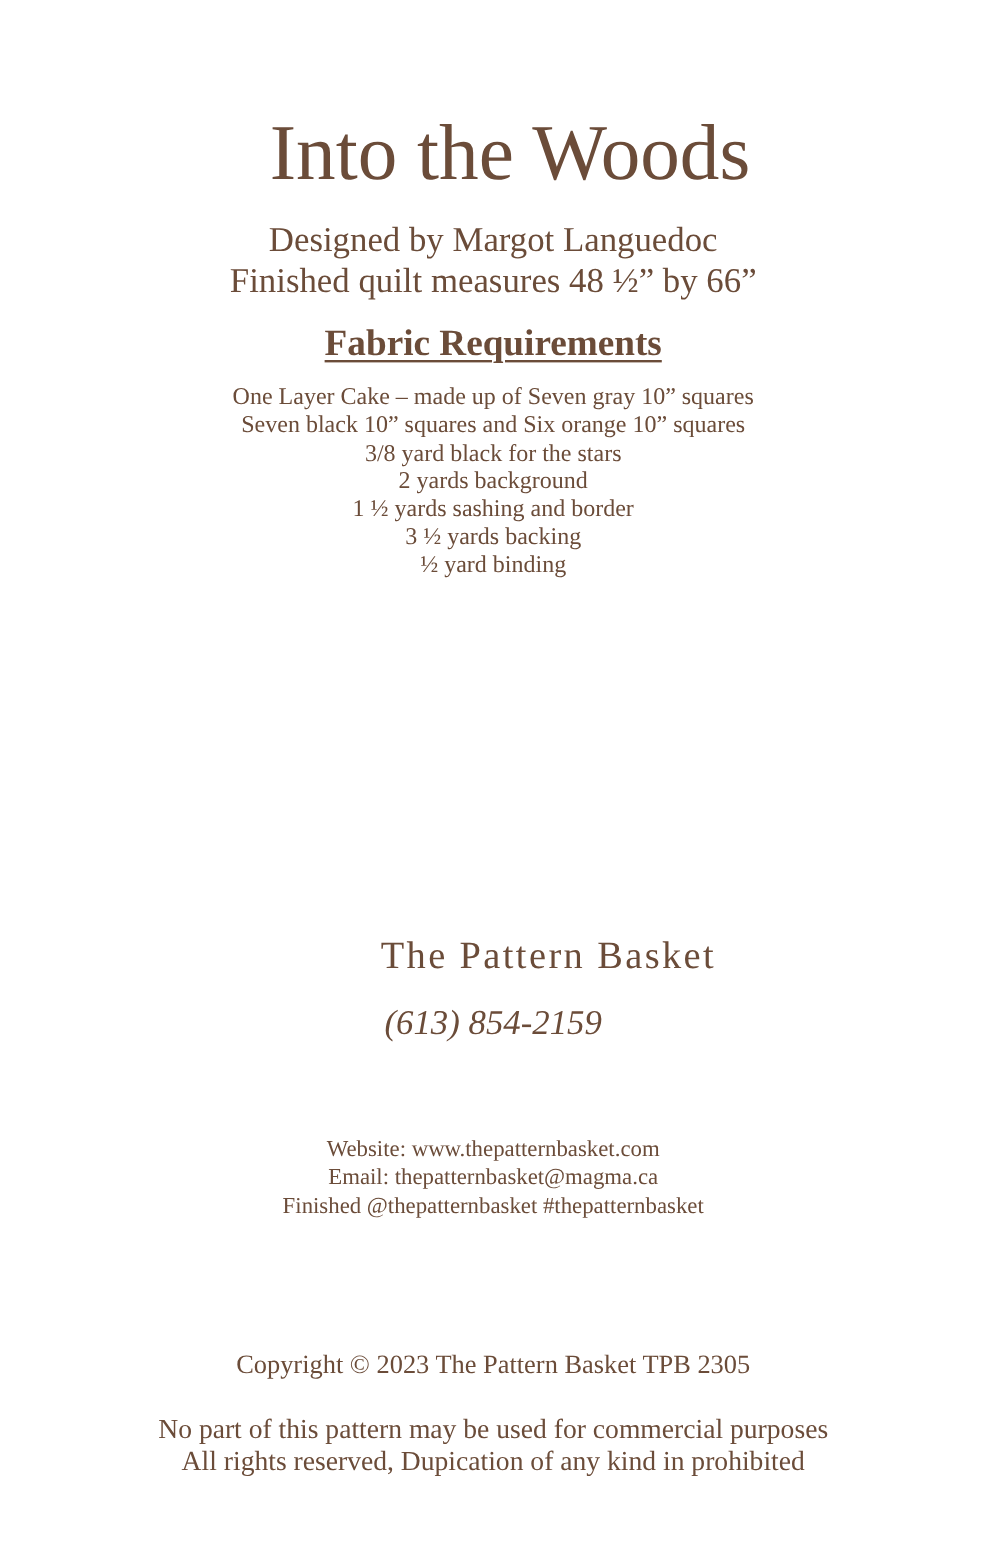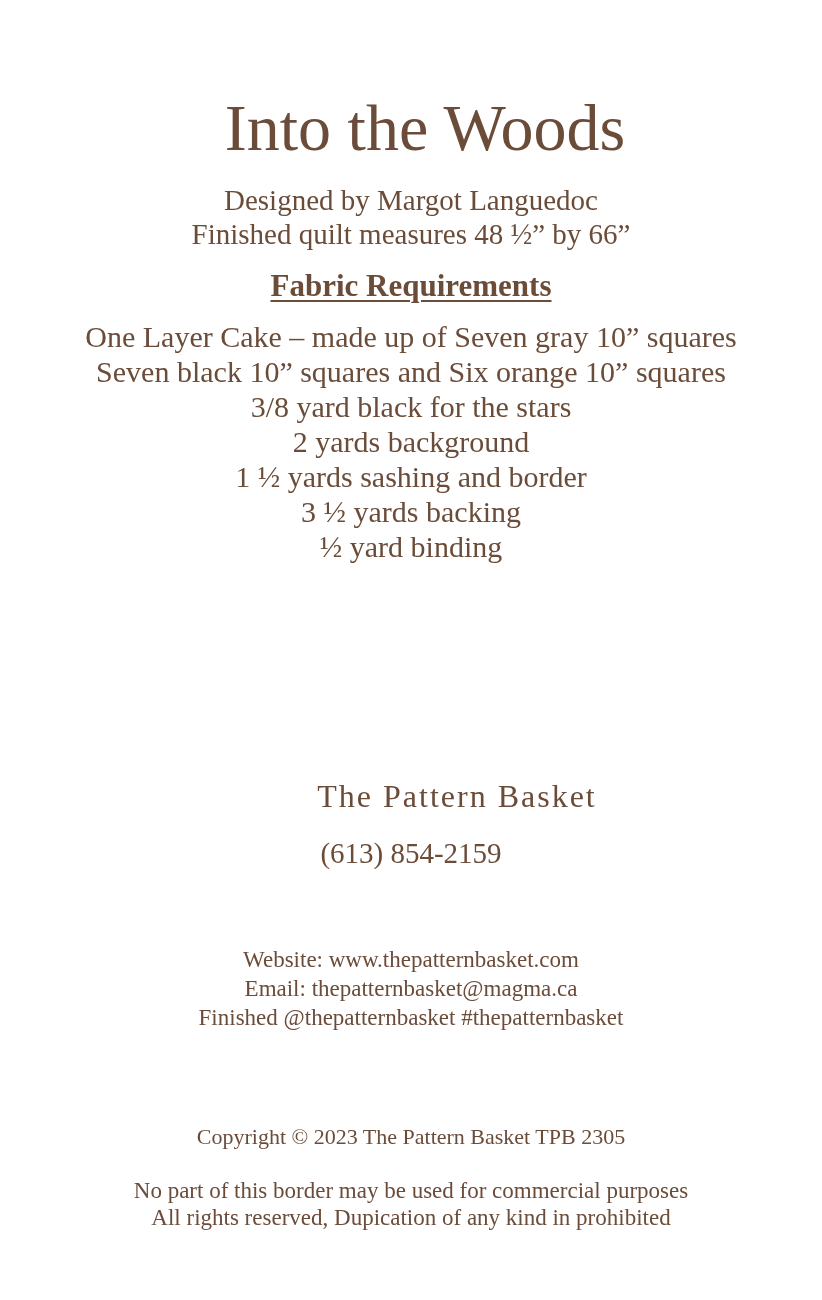--- a/index.html
+++ b/index.html
@@ -38,38 +38,39 @@
   .fabric-heading {
     top: 268px;
     font-size: 31px;
     font-weight: bold;
     text-decoration: underline;
     text-underline-offset: 4px;
     text-decoration-thickness: 2px;
   }
   .fabric-list {
     top: 320px;
-    font-size: 30px;
+    font-size: 20px;
     line-height: 1.165;
   }
   .brand-name {
     top: 779px;
     font-size: 32px;
     line-height: 1.1;
     letter-spacing: 2px;
     padding-left: 46px;
   }
   .brand-phone {
     top: 838px;
     font-size: 29px;
     line-height: 1.1;
+    font-style: italic;
   }
   .contact {
     top: 946px;
-    font-size: 23px;
+    font-size: 19px;
     line-height: 1.26;
   }
   .copyright {
     top: 1124px;
     font-size: 22px;
     line-height: 1.2;
   }
   .legal {
     top: 1177px;
     font-size: 23px;
@@ -106,17 +107,17 @@
 
   <div class="block contact">
     <div>Website: www.thepatternbasket.com</div>
     <div>Email: thepatternbasket@magma.ca</div>
     <div>Finished @thepatternbasket #thepatternbasket</div>
   </div>
 
   <div class="line copyright">Copyright © 2023 The Pattern Basket TPB 2305</div>
 
   <div class="block legal">
-    <div>No part of this border may be used for commercial purposes</div>
+    <div>No part of this pattern may be used for commercial purposes</div>
     <div>All rights reserved, Dupication of any kind in prohibited</div>
   </div>
 
 </div>
 
 </body></html>

